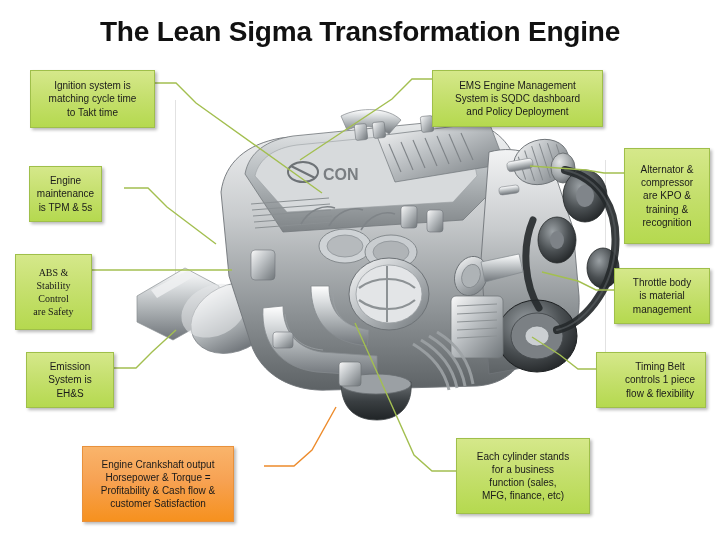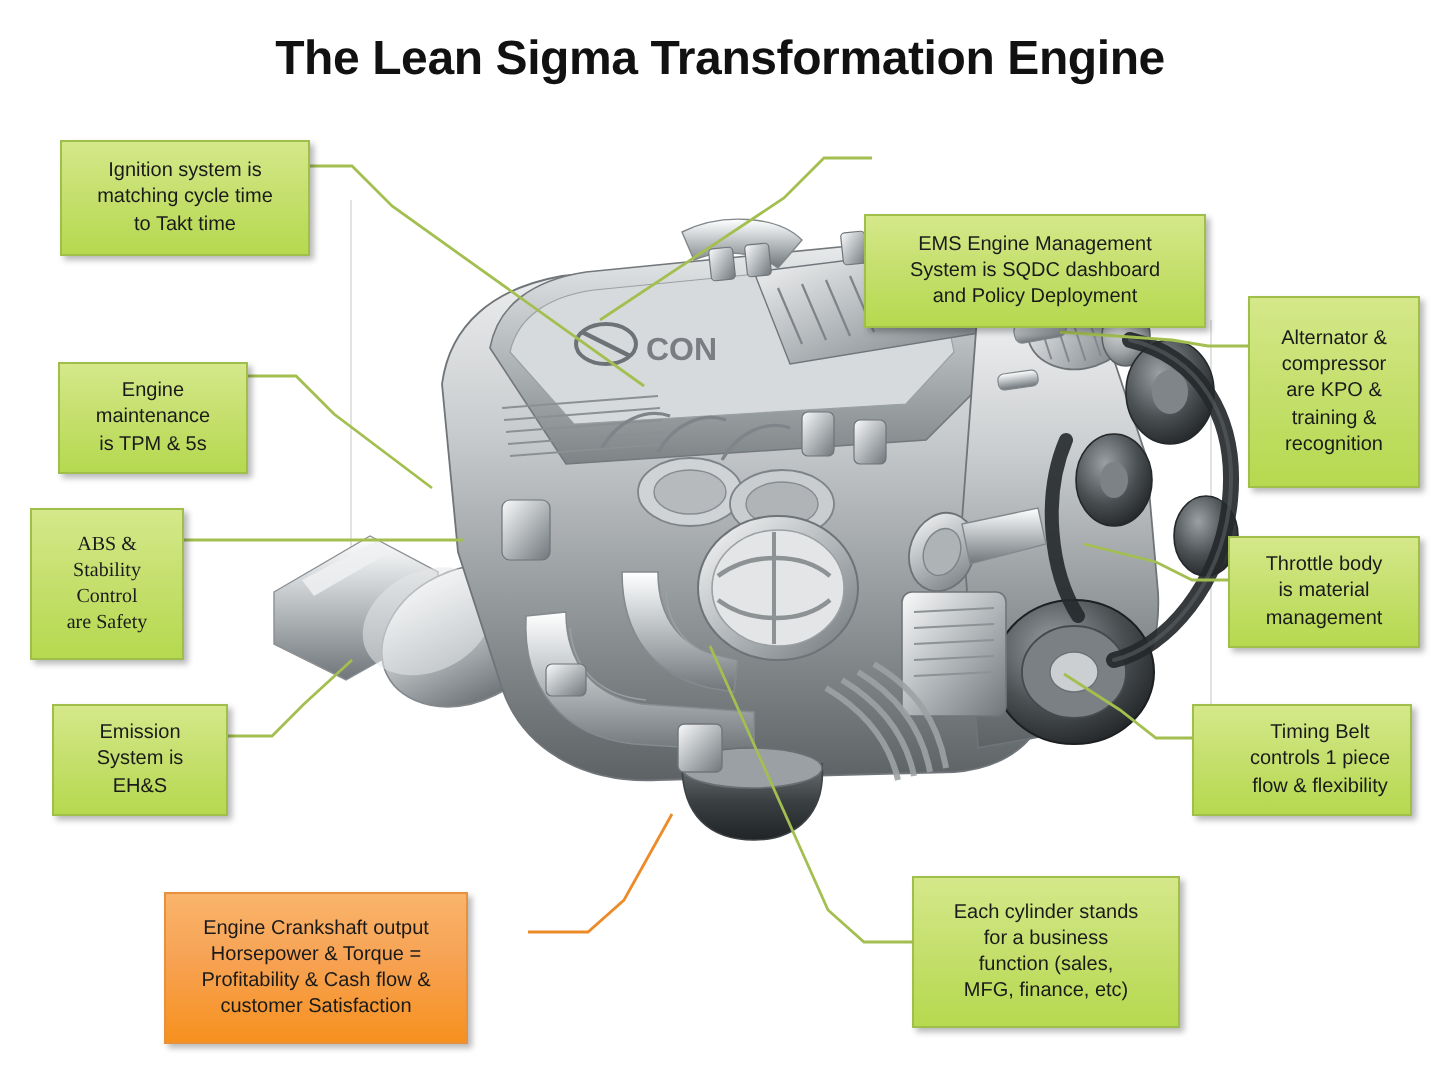--- a/index.html
+++ b/index.html
@@ -16,21 +16,21 @@
     font-family: "Liberation Sans", sans-serif;
   }
 
   
   #title {
     position: absolute;
     left: 0;
     top: 16px;
     width: 720px;
     text-align: center;
-    font-size: 24px;
+    font-size: 28px;
     font-weight: bold;
     color: #111111;
     letter-spacing: -0.2px;
   }
 
   
   .guide {
     position: absolute;
     background: #e2e2e2;
   }
@@ -299,27 +299,27 @@
       <path d="M264,466 L294,466 L312,450 L336,407"></path>
     </g>
   </svg>
 
   <div class="callout" style="left:30px; top:70px; width:125px; height:58px;">
     <span>Ignition system is
 matching cycle time
 to Takt time</span>
   </div>
 
-  <div class="callout" style="left:432px; top:70px; width:171px; height:57px;margin-top:37px;">
+  <div class="callout" style="left:432px; top:70px; width:171px; height:57px;">
     <span>EMS Engine Management
 System is SQDC dashboard
 and Policy Deployment</span>
   </div>
 
-  <div class="callout" style="left:29px; top:181px; width:95px; height:56px;">
+  <div class="callout" style="left:29px; top:166px; width:73px; height:56px;">
     <span>Engine
 maintenance
 is TPM &amp; 5s</span>
   </div>
 
   <div class="callout" style="left:624px; top:148px; width:86px; height:96px;">
     <span>Alternator &amp;
 compressor
 are KPO &amp;
 training &amp;

